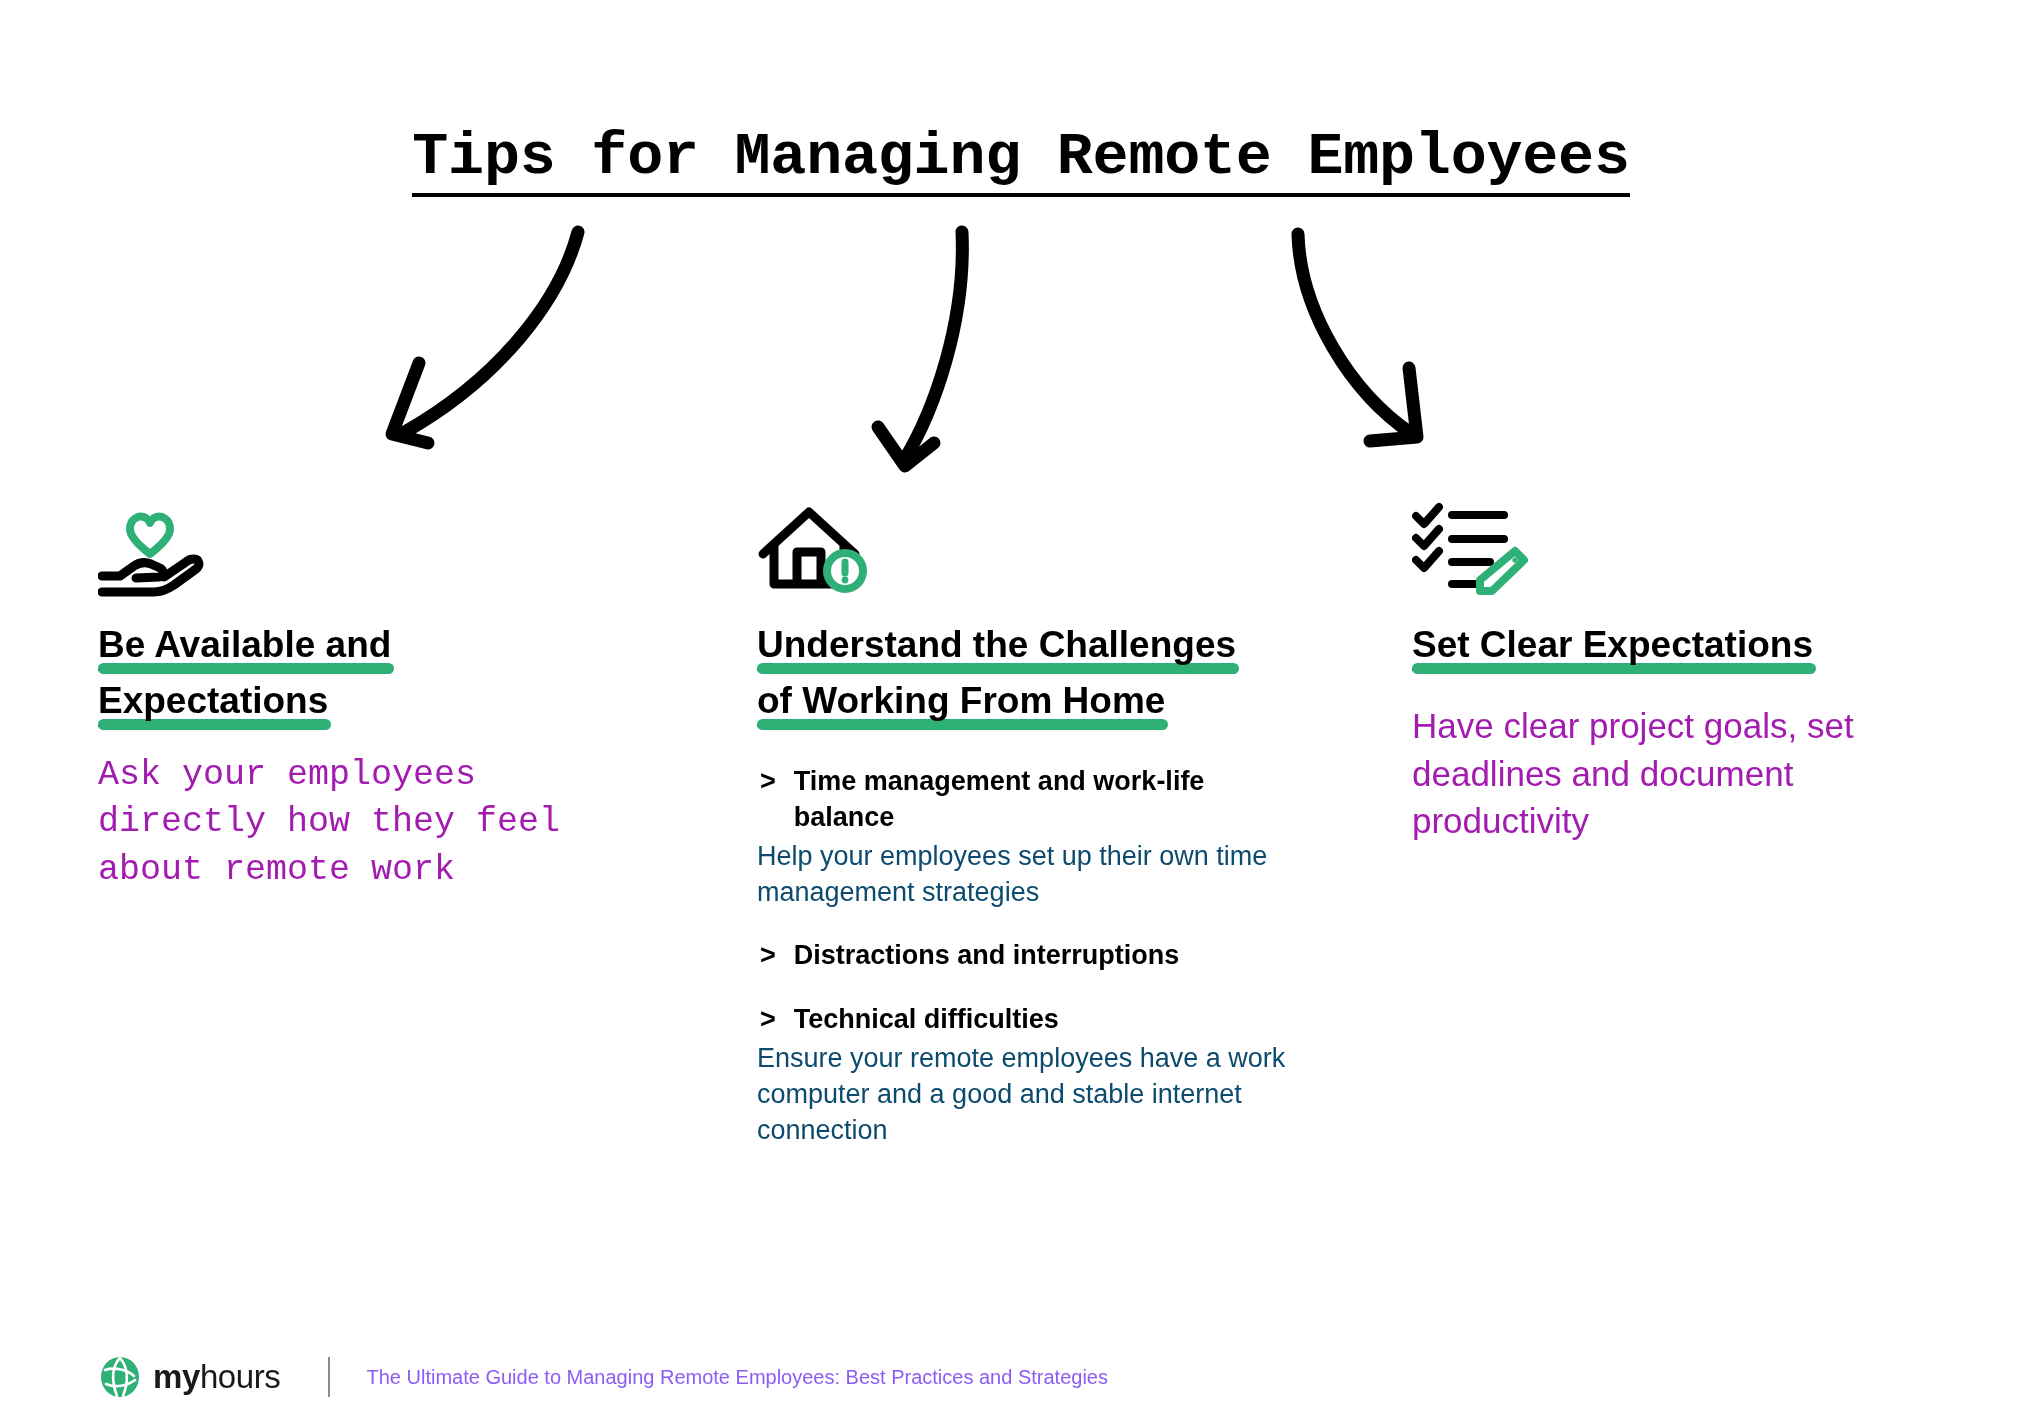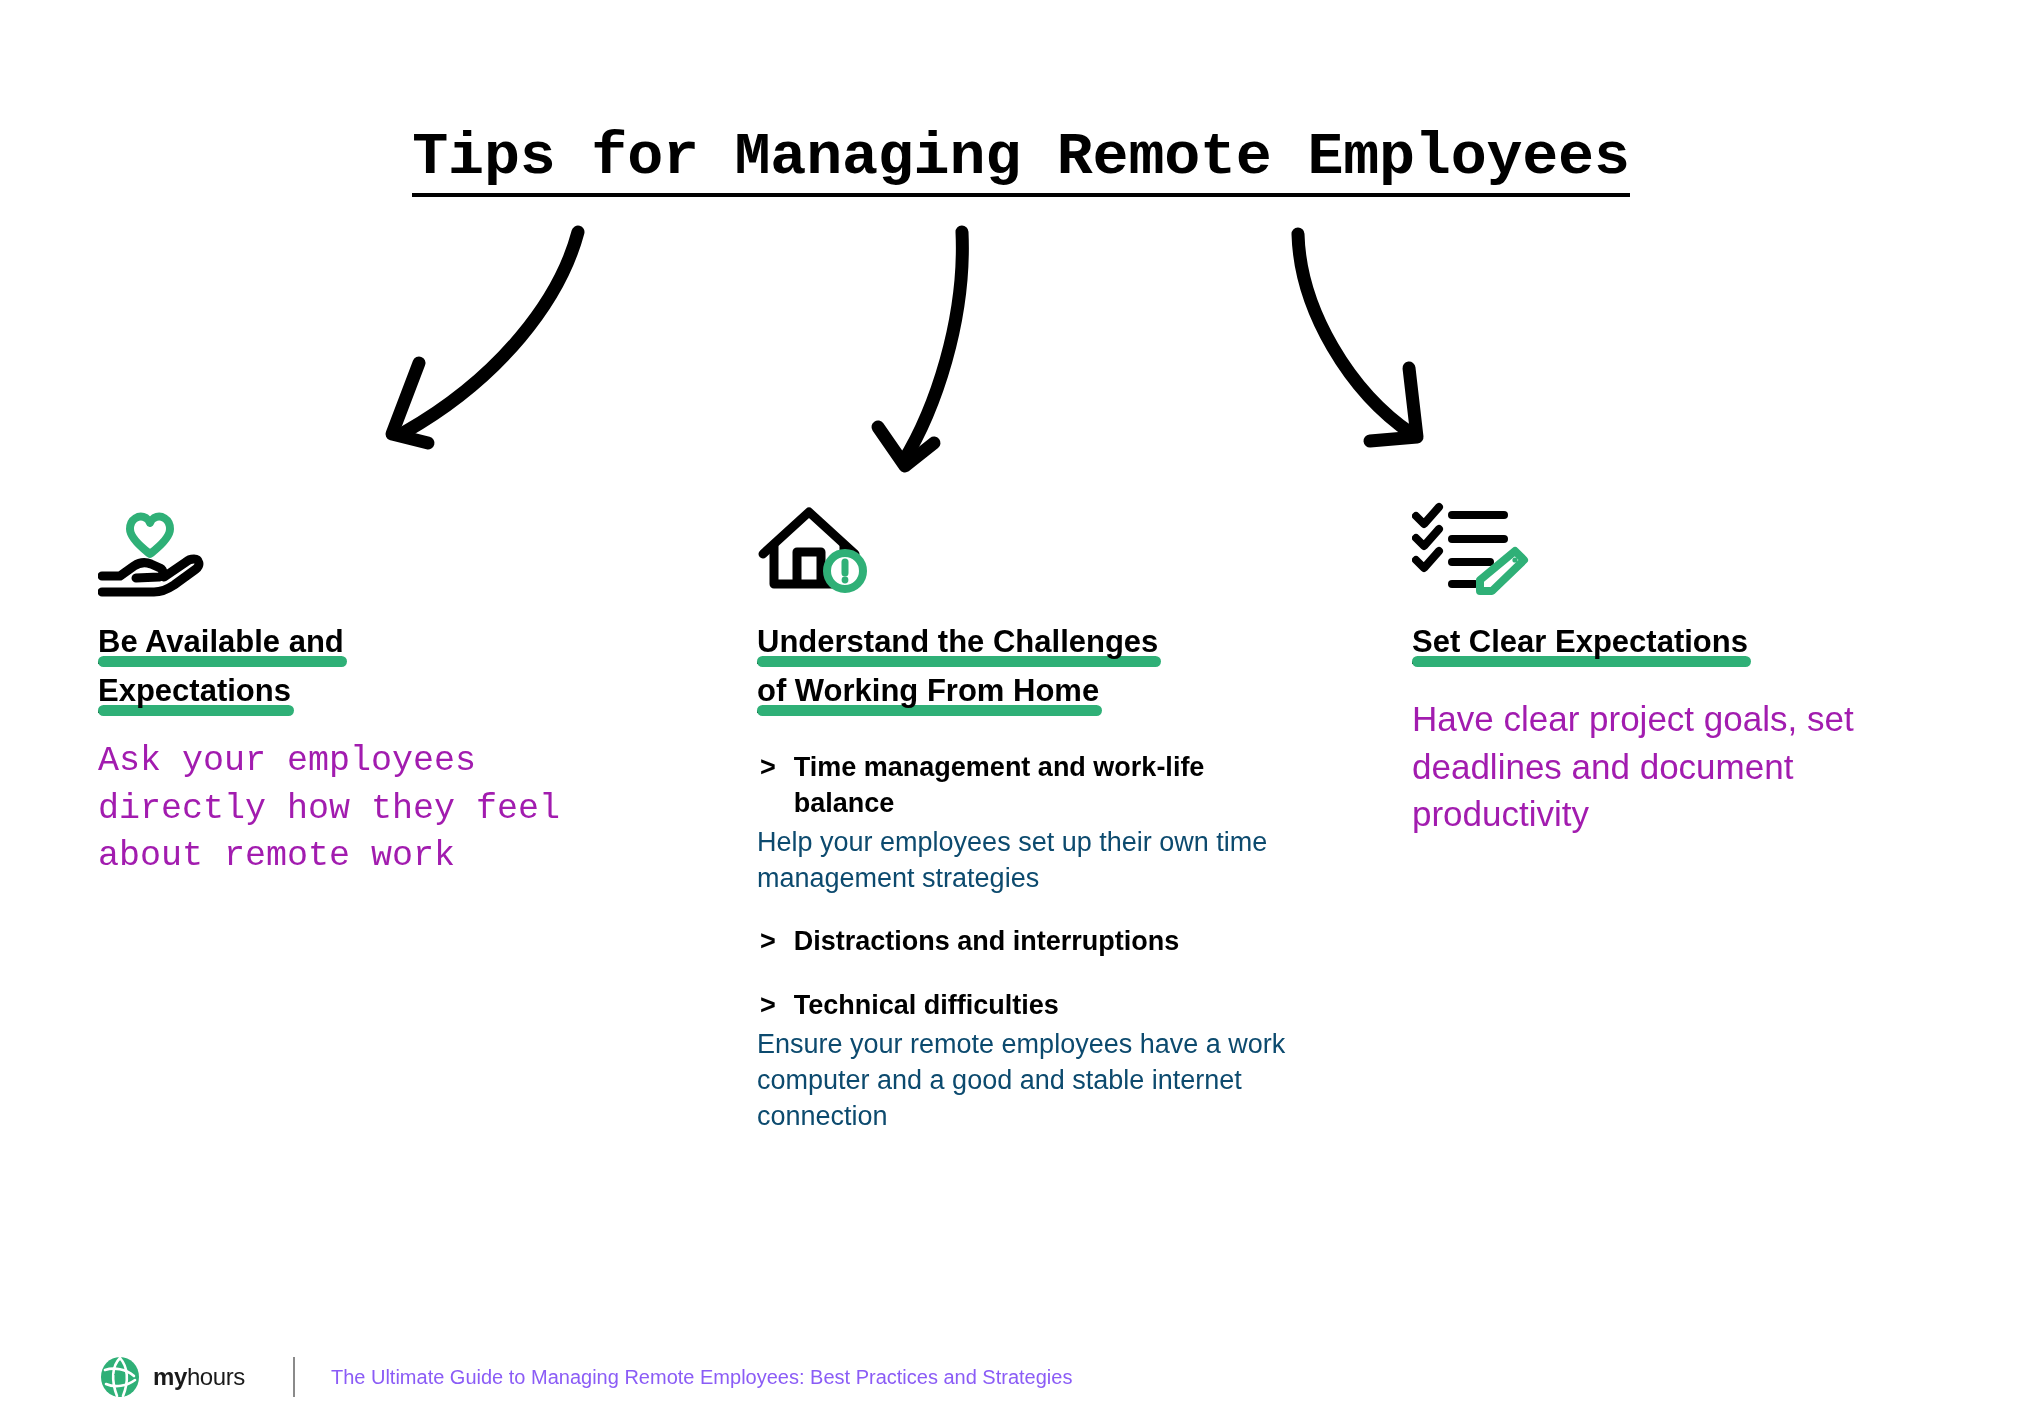--- a/index.html
+++ b/index.html
@@ -72,21 +72,21 @@
   #col-1 { left: 98px;  width: 560px; }
   #col-2 { left: 757px; width: 540px; }
   #col-3 { left: 1412px; width: 560px; }
 
   .icon-wrap {
     height: 108px;
     margin-bottom: 18px;
   }
 
   .col-heading {
-    font-size: 31px;
+    font-size: 37px;
     font-weight: bold;
     color: #000000;
     line-height: 1.16;
     margin: 0;
   }
   .hl-line {
     display: inline-block;
     position: relative;
     border-bottom: 3px solid #000000;
     padding-bottom: 1px;
@@ -144,21 +144,21 @@
   #footer {
     position: absolute;
     left: 98px;
     top: 1355px;
     display: flex;
     align-items: center;
     gap: 0;
   }
   #logo-mark { flex: 0 0 auto; display: block; }
   #logo-word {
-    font-size: 24px;
+    font-size: 33px;
     color: #1a1a1a;
     margin-left: 11px;
     letter-spacing: -0.4px;
     white-space: nowrap;
   }
   #logo-my { font-weight: bold; }
   #logo-hours { font-weight: normal; }
   #footer-divider {
     width: 2px;
     height: 40px;

